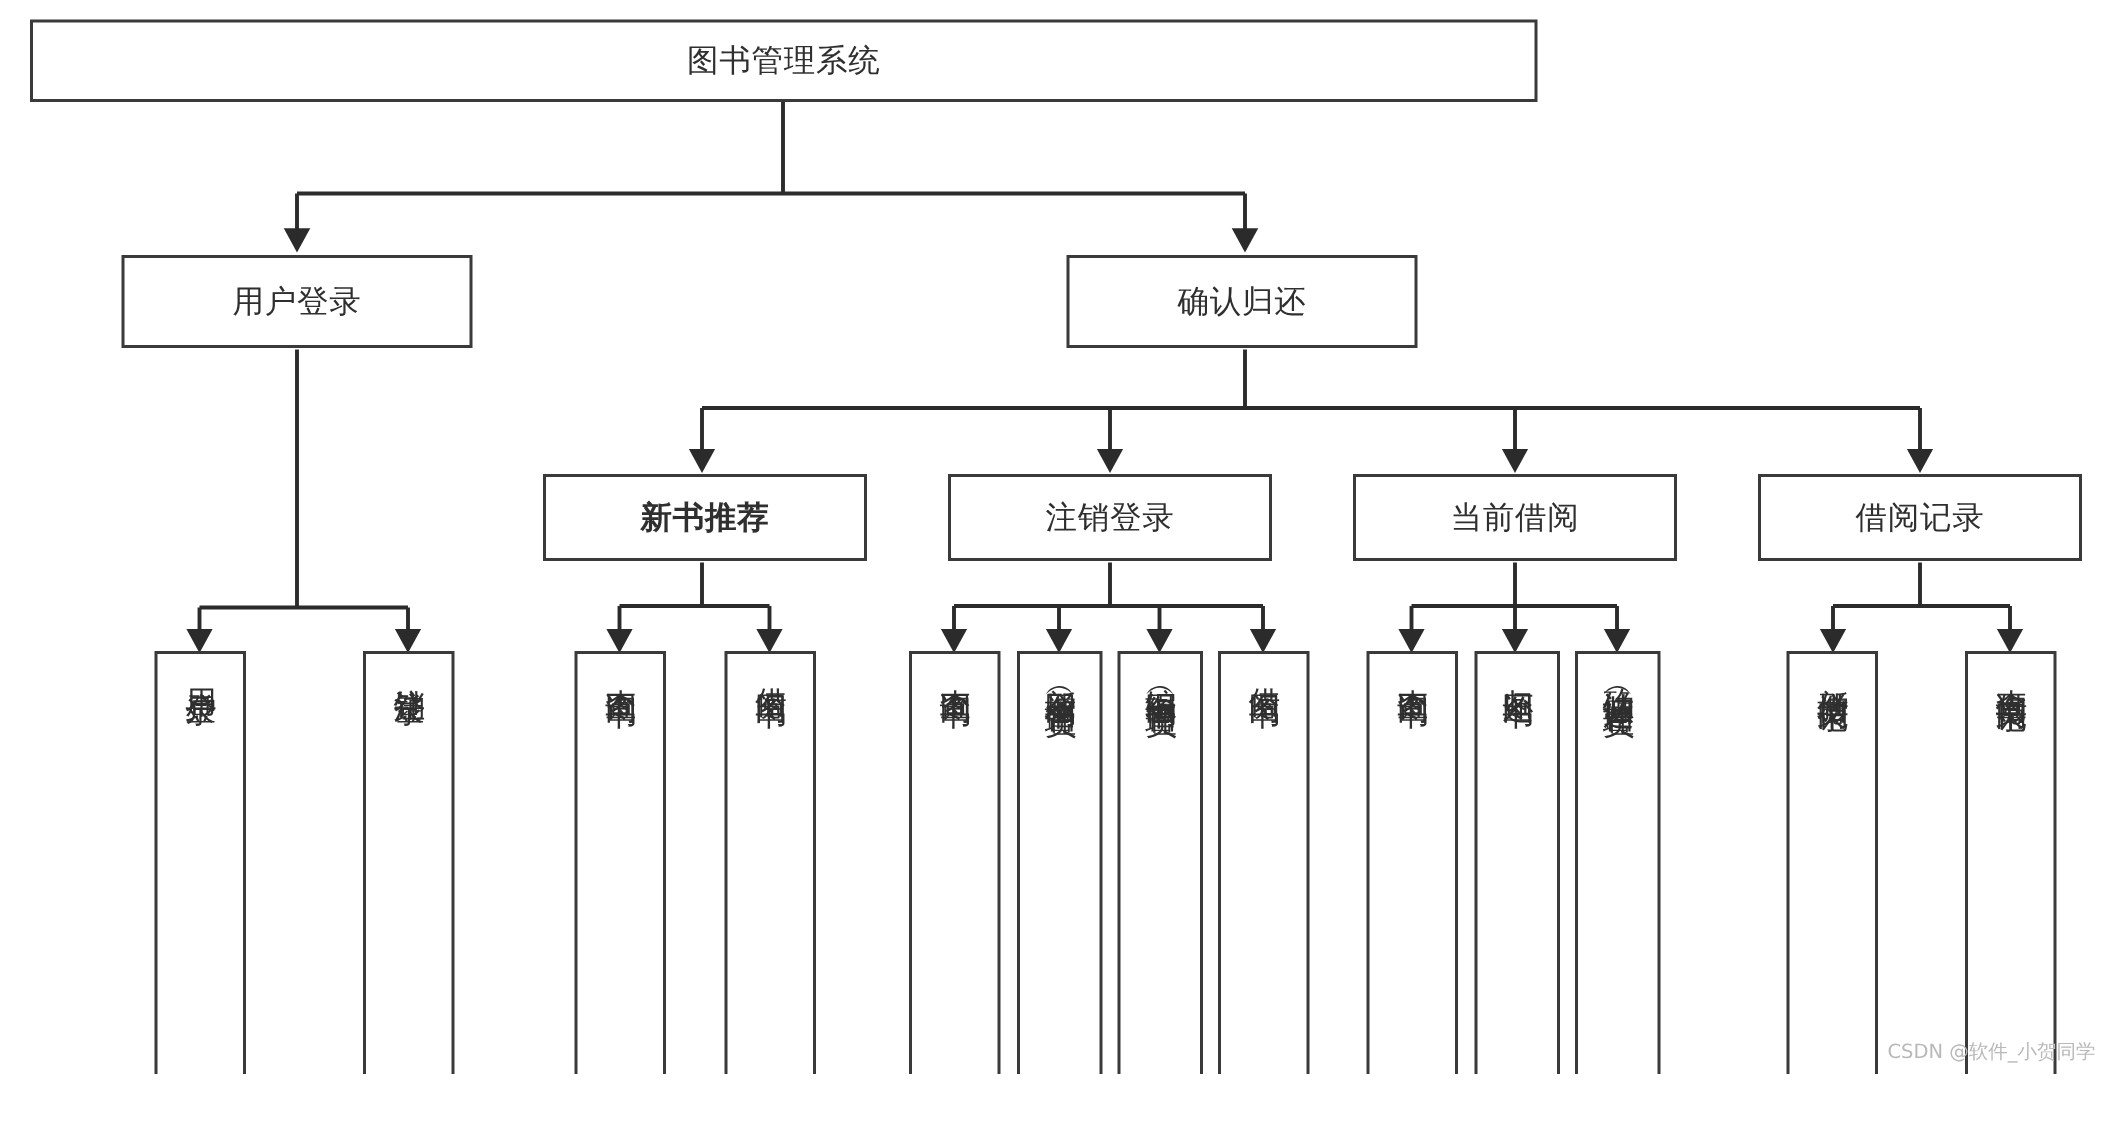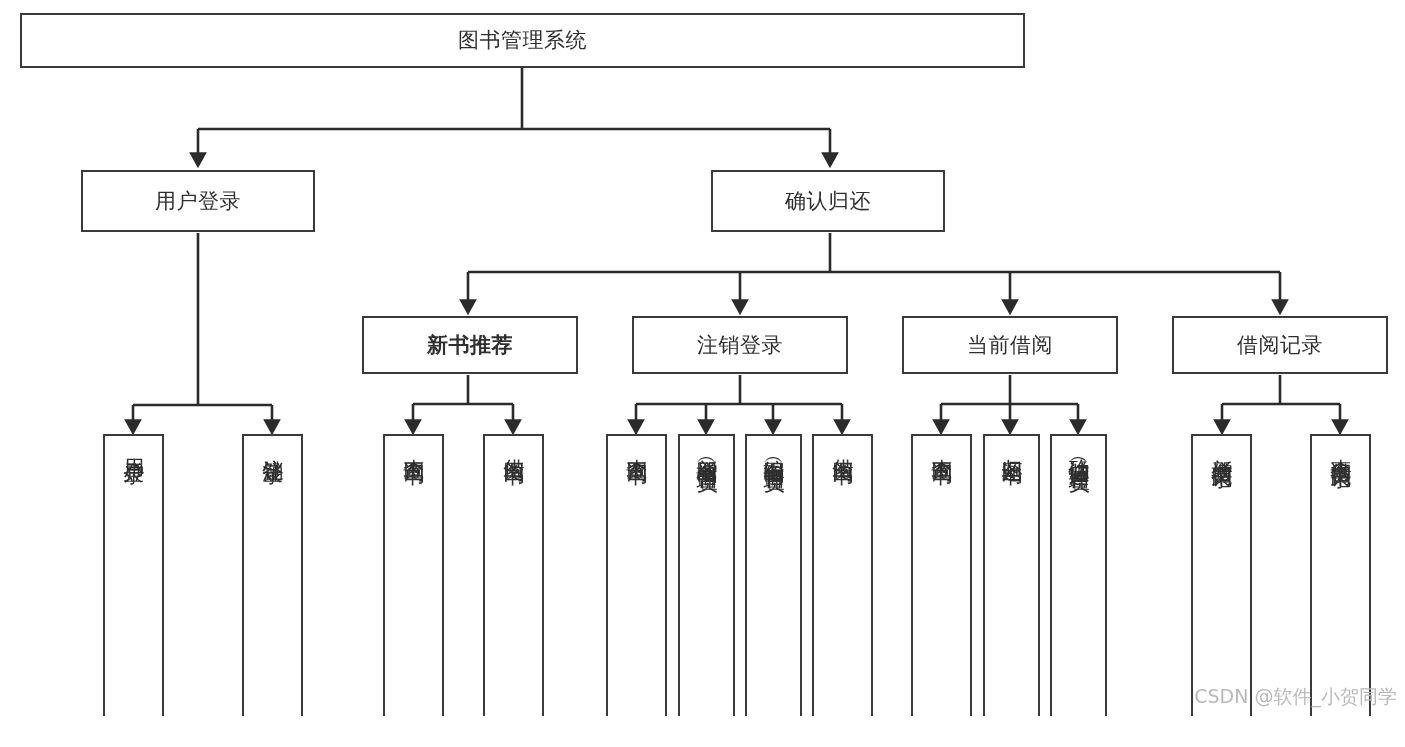--- a/index.html
+++ b/index.html
@@ -57,21 +57,21 @@
     writing-mode: vertical-rl;
     text-orientation: upright;
     font-size: 21px;
     letter-spacing: 2px;
     line-height: 1.0;
   }
   #watermark {
     position: absolute;
     right: 8px;
     bottom: 6px;
-    font-size: 19px;
+    font-size: 13px;
     color: #b9b9b9;
     z-index: 5;
     white-space: nowrap;
     font-family: "DejaVu Sans", "Liberation Sans", sans-serif;
   }
 </style>
 </head>
 <body>
 
 <div id="canvas">

